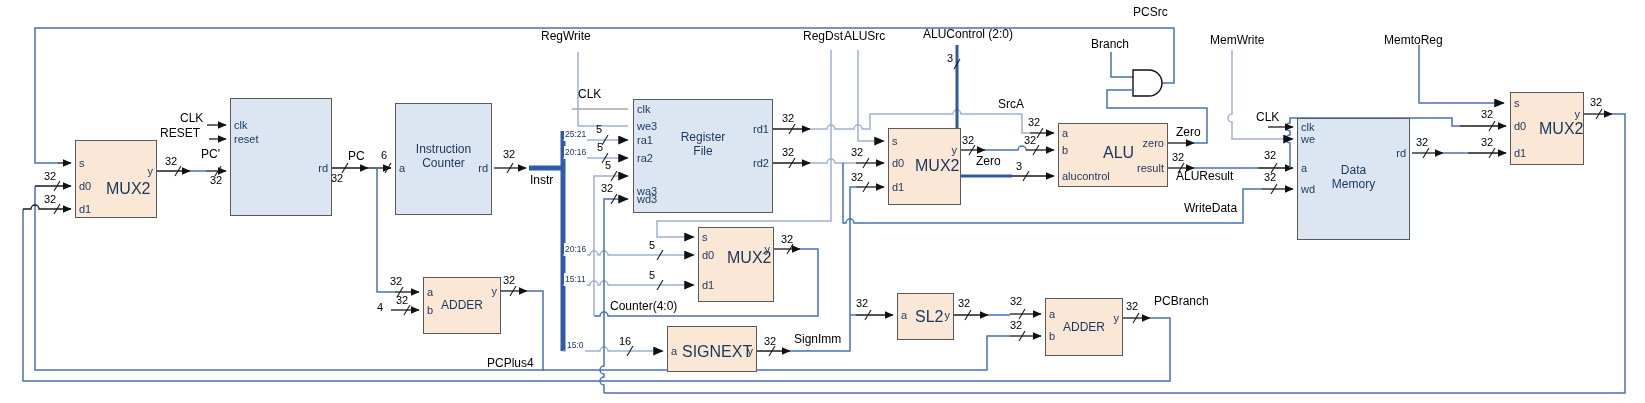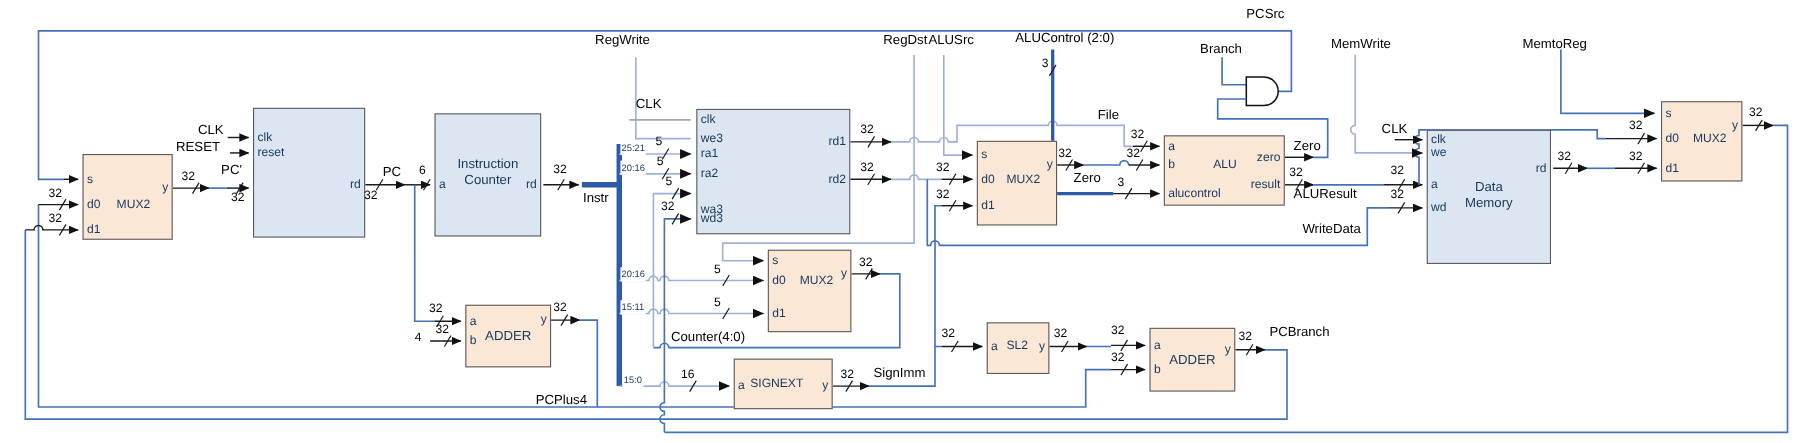--- a/index.html
+++ b/index.html
@@ -13,21 +13,21 @@
   .wb2{stroke:#2e5aa8;fill:none;stroke-width:3px;}
   .st {stroke:#1a1a1a;fill:none;stroke-width:1.3px;}
   .sl {stroke:#1a1a1a;stroke-width:1.1px;fill:none;}
   .block{position:absolute;border:1.4px solid #5a5a5a;box-sizing:border-box;}
   .bfill-blue{background:#dce6f2;}
   .bfill-tan {background:#fbe7d6;}
   .port{position:absolute;font-size:11px;line-height:12px;color:#17365d;white-space:nowrap;}
   .pl{left:3px;} .pr{right:3px;text-align:right;}
   .title{position:absolute;font-size:12px;line-height:14px;color:#17365d;
          white-space:pre-line;text-align:center;left:0;width:100%;}
-  .title-inline{position:absolute;font-size:11px;color:#17365d;white-space:nowrap;}
+  .title-inline{position:absolute;font-size:16px;color:#17365d;white-space:nowrap;}
   .lbl{position:absolute;line-height:13px;white-space:nowrap;}
   .sig {font-size:12px;color:#000;}
   .num {font-size:11px;color:#000;}
   .bits{font-size:8.5px;color:#1f3864;background:#fff;padding:0 1px;}
 </style>
 </head>
 <body>
 
 <div id="stage">
 
@@ -175,20 +175,22 @@
 
   <div class="block bfill-blue" style="left:633px;top:99px;width:140px;height:114px">
     <span class="port pl" style="top:3px">clk</span>
     <span class="port pl" style="top:20px">we3</span>
     <span class="port pl" style="top:34px">ra1</span>
     <span class="port pl" style="top:52px">ra2</span>
     <span class="port pl" style="top:85px">wa3</span>
     <span class="port pl" style="top:93px">wd3</span>
     <span class="port pr" style="top:23px">rd1</span>
     <span class="port pr" style="top:57px">rd2</span>
+    <span class="title" style="top:30px">Register
+File</span>
   </div>
 
   <div class="block bfill-tan" style="left:698px;top:227px;width:76px;height:75px">
     <span class="port pl" style="top:3px">s</span>
     <span class="port pl" style="top:21px">d0</span>
     <span class="port pl" style="top:51px">d1</span>
     <span class="port pr" style="top:15px">y</span>
     <span class="title-inline" style="left:28px;top:21px">MUX2</span>
   </div>
 
@@ -255,21 +257,21 @@
       <span class="lbl sig" style="left: 923px; top: 28px;">ALUControl (2:0)</span>
       <span class="lbl sig" style="left: 1091px; top: 38px;">Branch</span>
       <span class="lbl sig" style="left: 1210px; top: 34px;">MemWrite</span>
       <span class="lbl sig" style="left: 1256px; top: 111px;">CLK</span>
       <span class="lbl sig" style="left: 1384px; top: 34px;">MemtoReg</span>
       <span class="lbl sig" style="left: 180px; top: 112px;">CLK</span>
       <span class="lbl sig" style="left: 160px; top: 127px;">RESET</span>
       <span class="lbl sig" style="left: 201px; top: 148px;">PC'</span>
       <span class="lbl sig" style="left: 348px; top: 150px;">PC</span>
       <span class="lbl sig" style="left: 530px; top: 174px;">Instr</span>
-      <span class="lbl sig" style="left: 998px; top: 98px;">File</span>
+      <span class="lbl sig" style="left: 998px; top: 98px;">SrcA</span>
       <span class="lbl sig" style="left: 976px; top: 155px;">Zero</span>
       <span class="lbl sig" style="left: 1176px; top: 126px;">Zero</span>
       <span class="lbl sig" style="left: 1176px; top: 170px;">ALUResult</span>
       <span class="lbl sig" style="left: 1184px; top: 202px;">WriteData</span>
       <span class="lbl sig" style="left: 794px; top: 333px;">SignImm</span>
       <span class="lbl sig" style="left: 610px; top: 300px;">Counter(4:0)</span>
       <span class="lbl sig" style="left: 487px; top: 357px;">PCPlus4</span>
       <span class="lbl sig" style="left: 1154px; top: 295px;">PCBranch</span>
       <span class="lbl bits" style="left: 564px; top: 128px;">25:21</span>
       <span class="lbl bits" style="left: 564px; top: 146px;">20:16</span>

